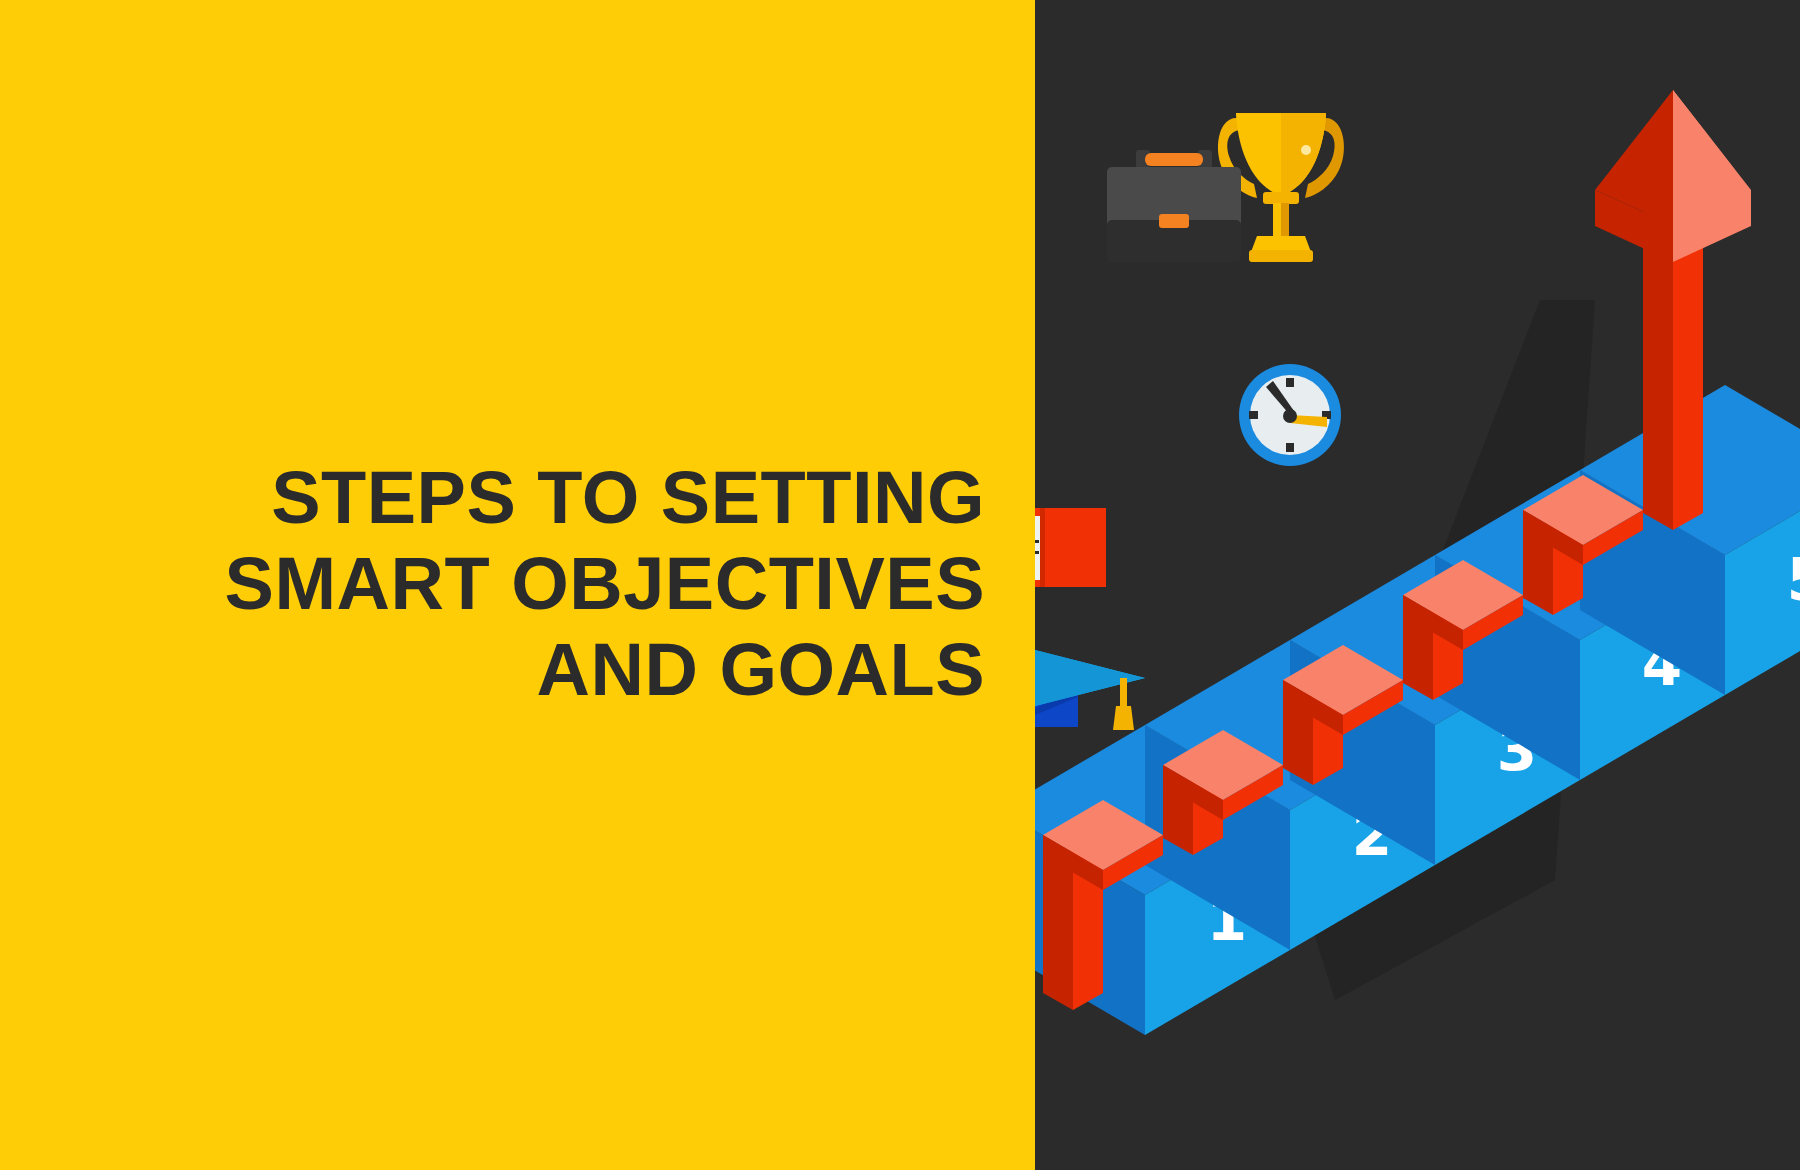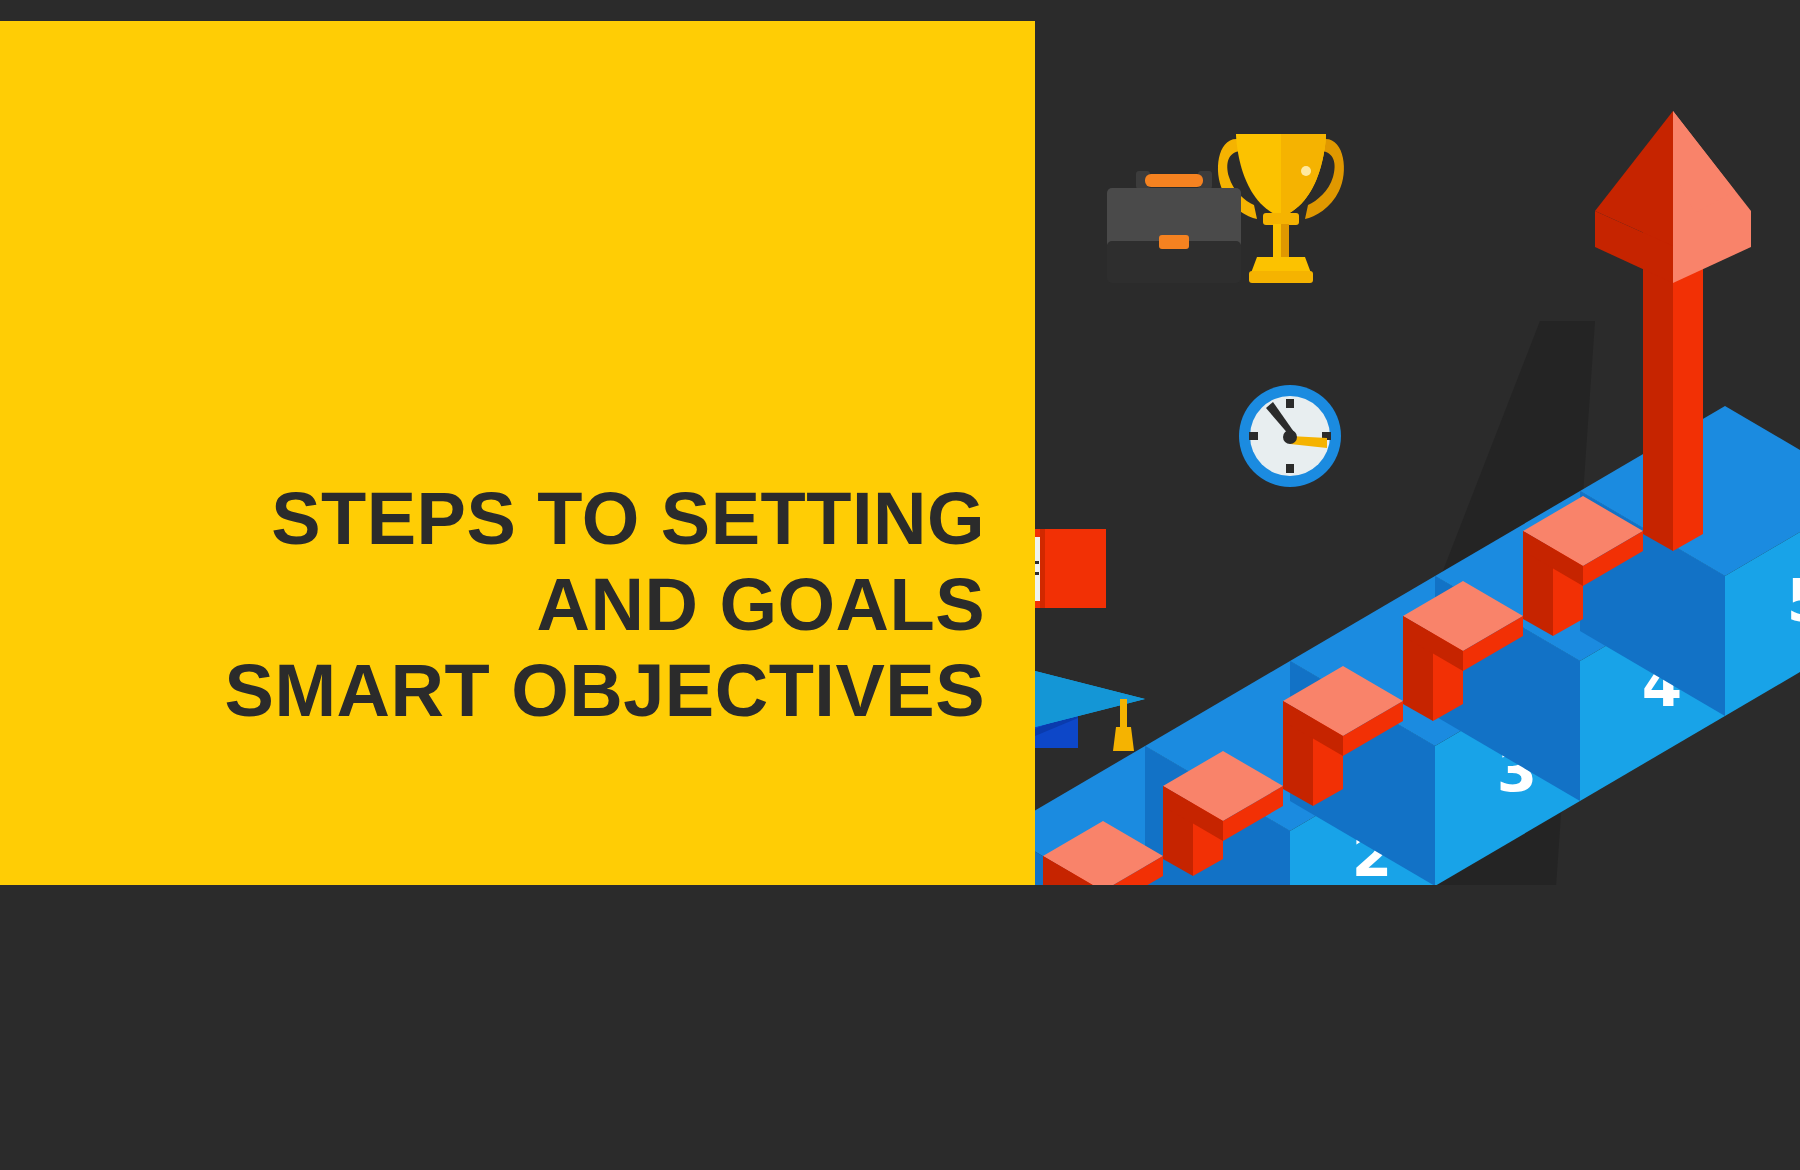--- a/index.html
+++ b/index.html
@@ -2,21 +2,21 @@
 <html><head>
 <meta charset="utf-8">
 <title>Steps to Setting SMART Objectives and Goals</title>
 <style>
   html,body{margin:0;padding:0;}
   body{
     width:1800px;height:1170px;overflow:hidden;
     background:#2b2b2b;
     font-family:"Liberation Sans","DejaVu Sans",sans-serif;
   }
-  #poster{position:relative;width:1800px;height:864px;overflow:hidden;margin-top:21px;}
+  #poster{position:relative;width:1800px;height:1170px;overflow:hidden;}
 
   
   .panel-left{
     position:absolute;left:0;top:0;width:1035px;height:1170px;
     background:#FFCD05;
   }
   .panel-right{
     position:absolute;left:1035px;top:0;width:765px;height:1170px;
     background:#2b2b2b;
   }
@@ -48,22 +48,22 @@
 </head>
 <body>
 
 <div id="poster">
 
   <div class="panel-left"></div>
   <div class="panel-right"></div>
 
   <div class="headline">
     <span class="ln">STEPS TO SETTING</span>
+    <span class="ln">SMART OBJECTIVES</span>
     <span class="ln">AND GOALS</span>
-    <span class="ln">SMART OBJECTIVES</span>
   </div>
 
   <div id="stage">
   <svg viewBox="0 0 765 1170" xmlns="http://www.w3.org/2000/svg">
 
     <polygon points="300,1000 520,880 560,300 505,300 270,905" fill="#242424"></polygon>
 
     <g>
       <polygon points="-35,810 110,895 110,1035 -35,950" fill="#1272C6"></polygon>
       <polygon points="-35,810 110,725 255,810 110,895" fill="#1B8BE0"></polygon>

